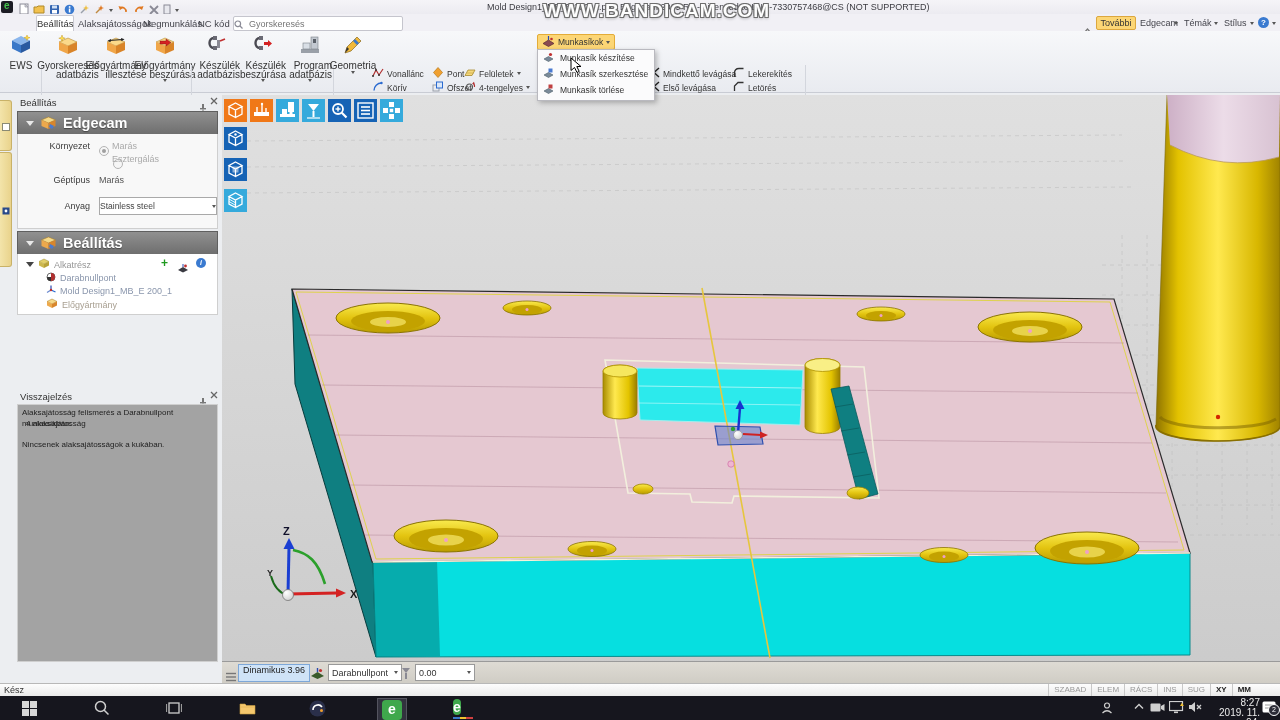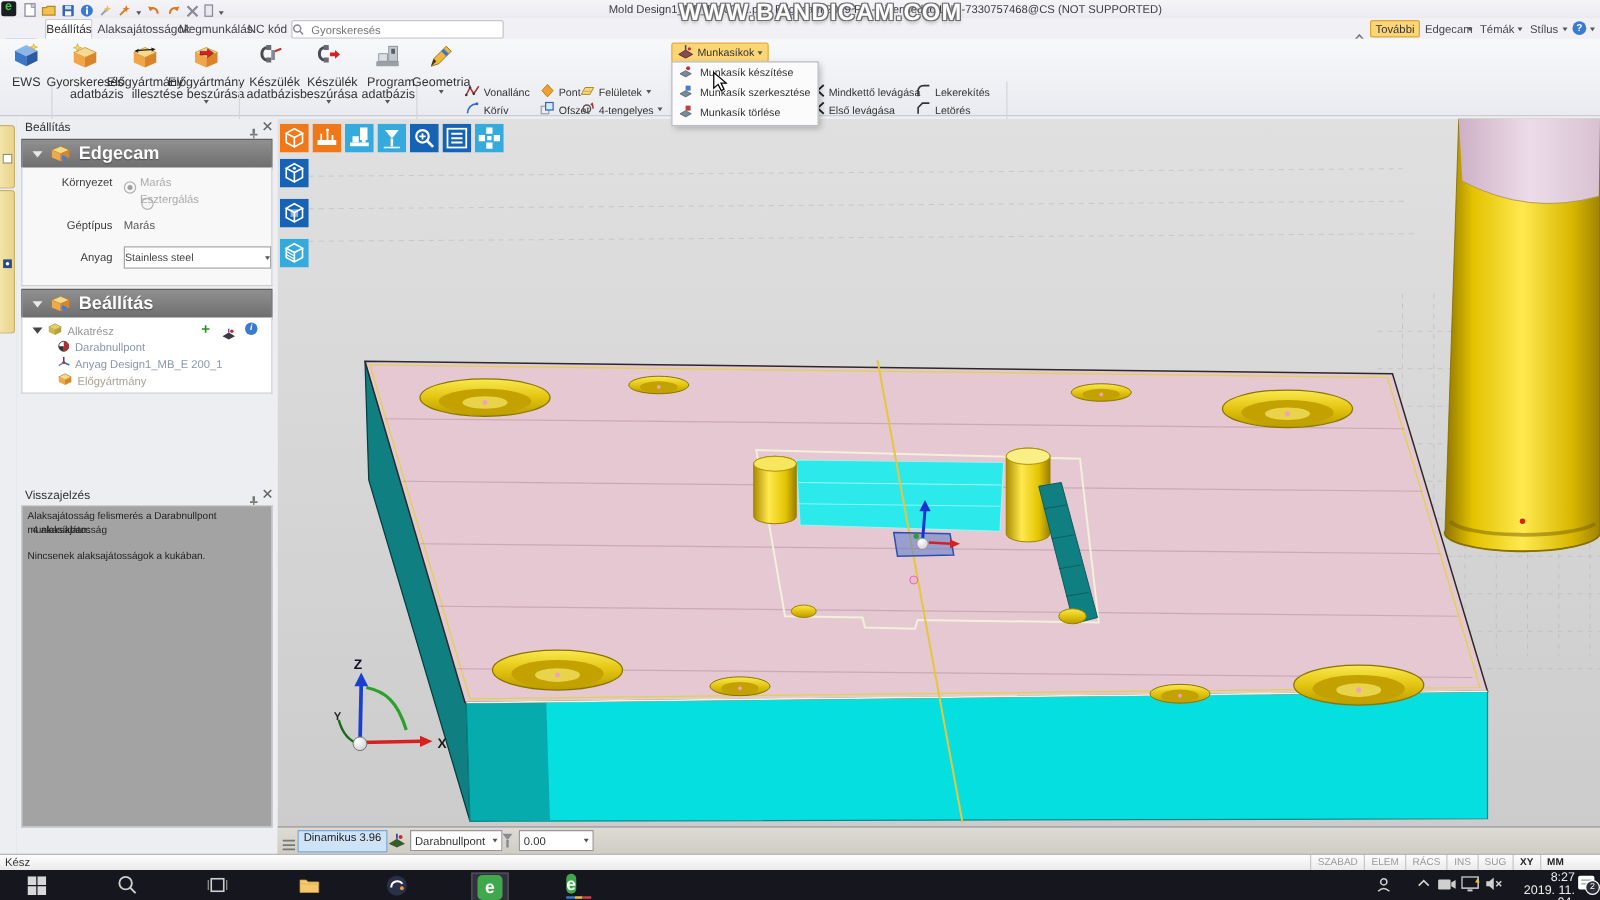--- a/index.html
+++ b/index.html
@@ -449,21 +449,21 @@
             </svg></span>
         <span class="tblue">Darabnullpont</span>
       </div>
       <div class="a trow" style="left:28px;top:31px">
         <span><svg width="10" height="10">
               <line x1="5" y1="5" x2="5" y2="0.5" stroke="#2a4ab0" stroke-width="1.2"></line>
               <line x1="5" y1="5" x2="9.5" y2="7" stroke="#2a6ad0" stroke-width="1.2"></line>
               <line x1="5" y1="5" x2="1" y2="7.5" stroke="#6a8ad0" stroke-width="1.2"></line>
               <circle cx="5" cy="5" r="1.2" fill="#c03030"></circle>
             </svg></span>
-        <span class="tblue">Anyag Design1_MB_E 200_1</span>
+        <span class="tblue">Mold Design1_MB_E 200_1</span>
       </div>
       <div class="a trow" style="left:28px;top:44px">
         <span><svg width="12" height="11">
               <polygon points="6,1 11,3.5 6,6 1,3.5" fill="#f5d98a" stroke="#a87818" stroke-width="0.5"></polygon>
               <polygon points="1,3.5 6,6 6,10 1,7.5" fill="#eda94c"></polygon>
               <polygon points="11,3.5 6,6 6,10 11,7.5" fill="#d8862c"></polygon>
             </svg></span>
         <span class="ttan">Előgyártmány</span>
       </div>
     </div>

